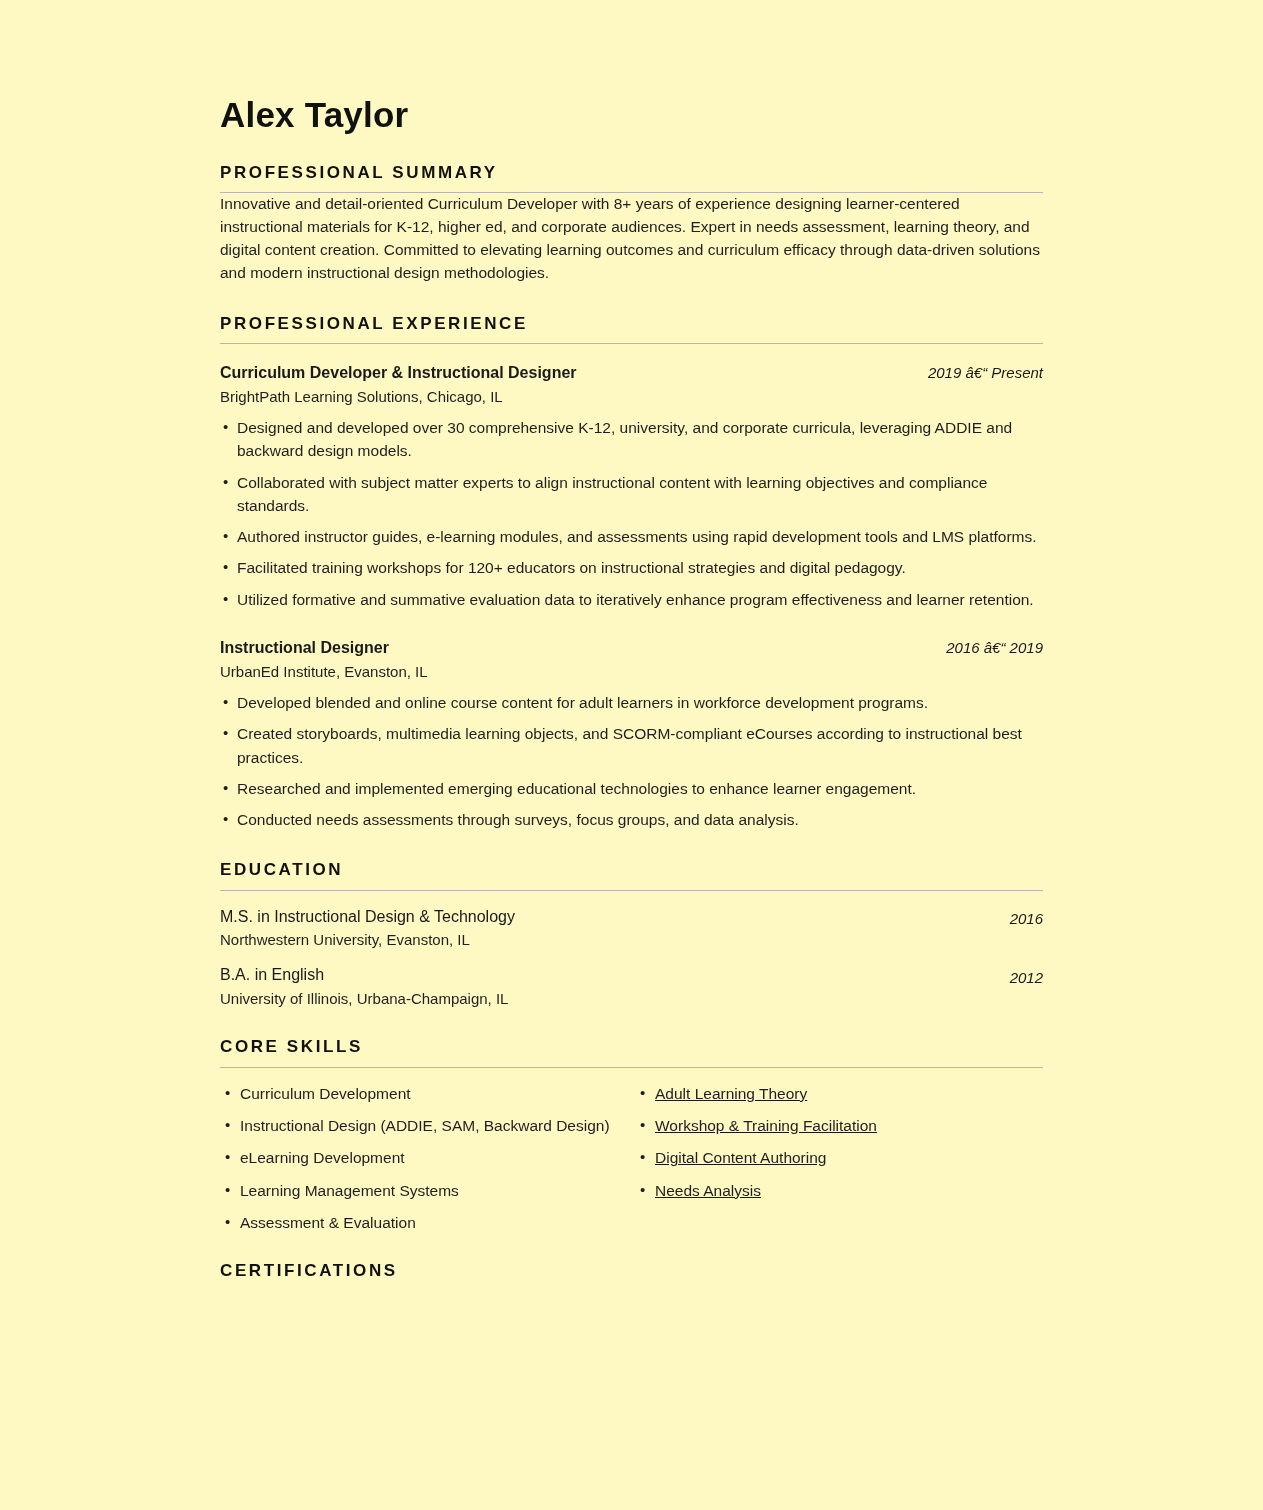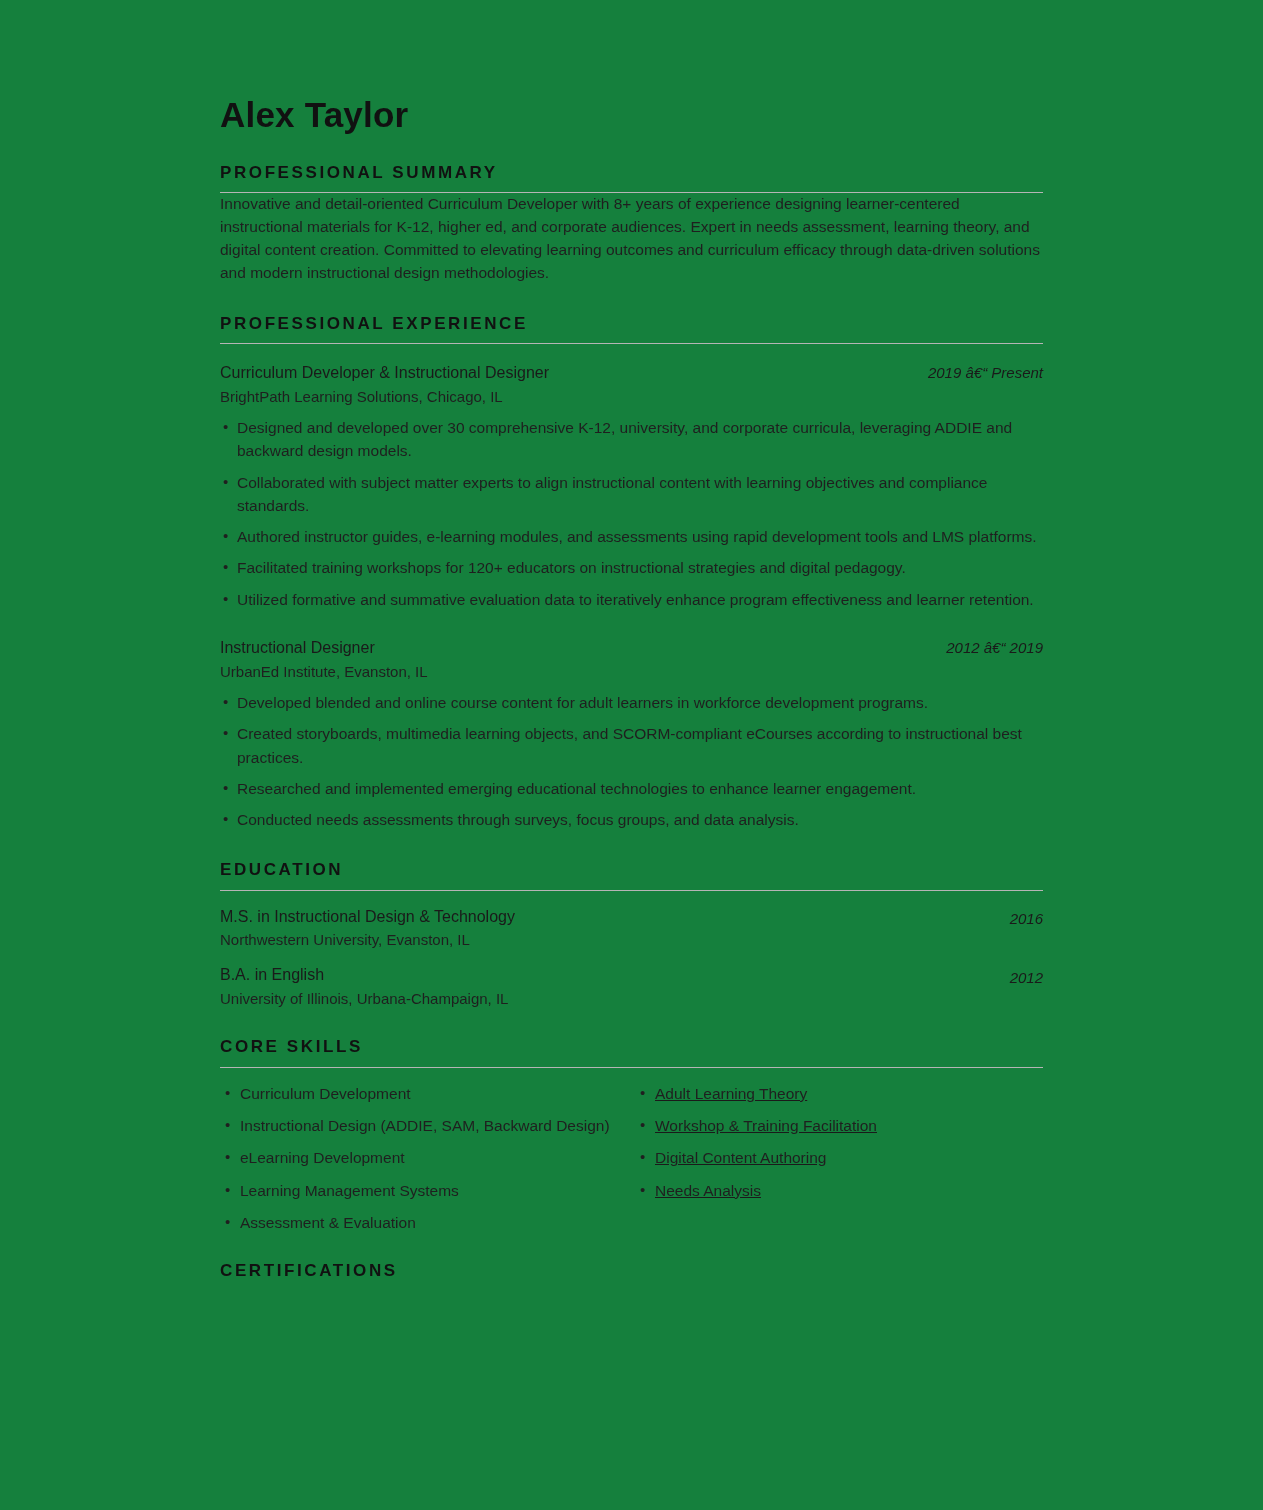--- a/index.html
+++ b/index.html
@@ -14,21 +14,21 @@
     color: #1a1a1a;
     -webkit-font-smoothing: antialiased;
   }
 
   .page {
     position: relative;
     width: 1263px;
     height: 1510px;
     box-sizing: border-box;
     padding: 0;
-    background: #15803d;
+    background: #fef9c3;
     overflow: hidden;
   }
 
   .sheet {
     position: absolute;
     left: 220px;
     top: 0;
     width: 823px;
   }
 
@@ -83,20 +83,21 @@
   .job + .job { margin-top: 27px; }
   .job-head {
     display: flex;
     justify-content: space-between;
     align-items: baseline;
   }
   .job-title {
     font-size: 16px;
     color: #1a1a1a;
     line-height: 1.3;
+    font-weight: bold;
   }
   .job-dates {
     font-size: 15px;
     font-style: italic;
     color: #1a1a1a;
     white-space: nowrap;
     text-align: right;
   }
   .job-company {
     font-size: 15px;
@@ -218,21 +219,21 @@
           <li>Collaborated with subject matter experts to align instructional content with learning objectives and compliance standards.</li>
           <li>Authored instructor guides, e-learning modules, and assessments using rapid development tools and LMS platforms.</li>
           <li>Facilitated training workshops for 120+ educators on instructional strategies and digital pedagogy.</li>
           <li>Utilized formative and summative evaluation data to iteratively enhance program effectiveness and learner retention.</li>
         </ul>
       </div>
 
       <div class="job">
         <div class="job-head">
           <span class="job-title">Instructional Designer</span>
-          <span class="job-dates">2012 â€“ 2019</span>
+          <span class="job-dates">2016 â€“ 2019</span>
         </div>
         <div class="job-company">UrbanEd Institute, Evanston, IL</div>
         <ul class="bullets">
           <li>Developed blended and online course content for adult learners in workforce development programs.</li>
           <li>Created storyboards, multimedia learning objects, and SCORM-compliant eCourses according to instructional best practices.</li>
           <li>Researched and implemented emerging educational technologies to enhance learner engagement.</li>
           <li>Conducted needs assessments through surveys, focus groups, and data analysis.</li>
         </ul>
       </div>
     </div>

